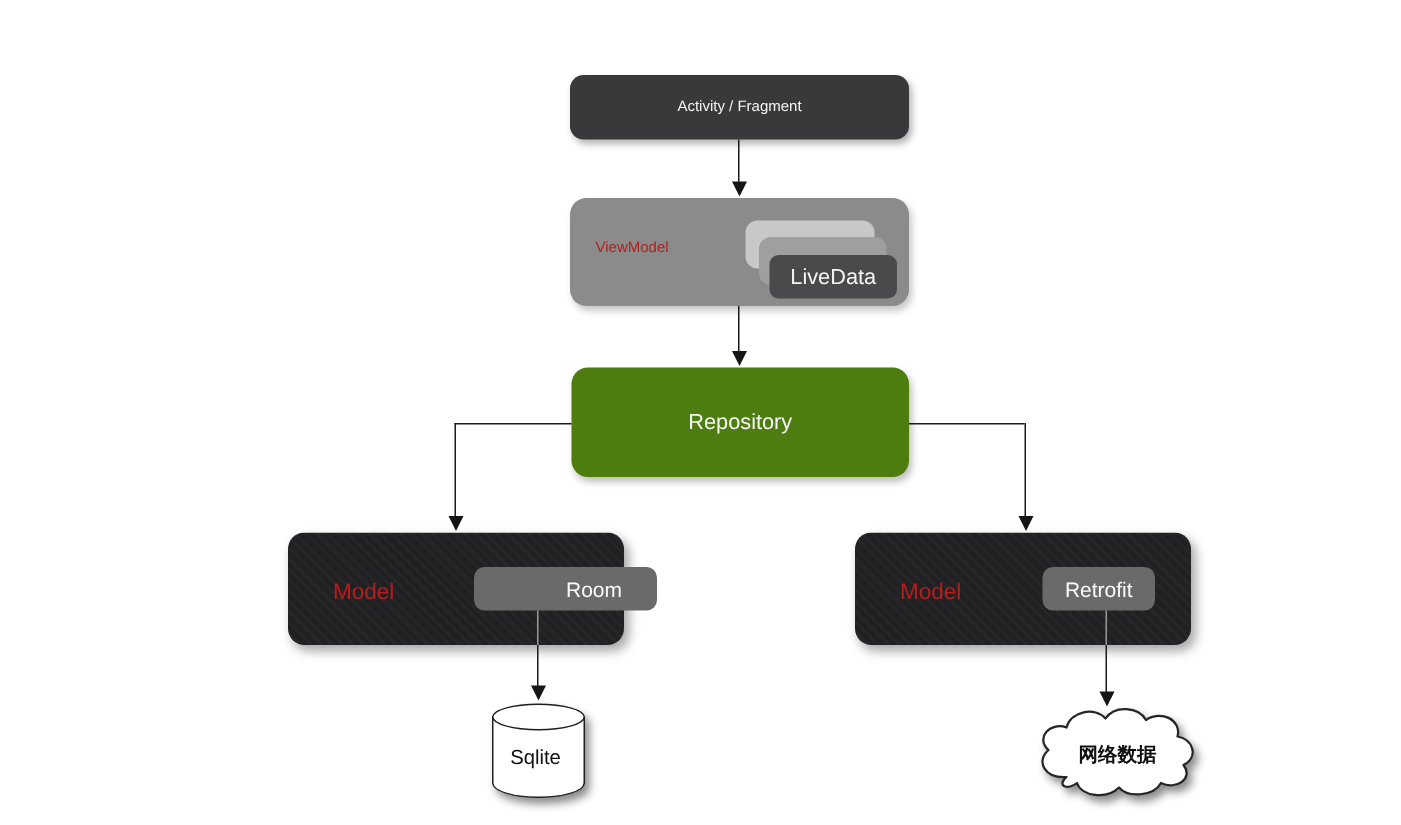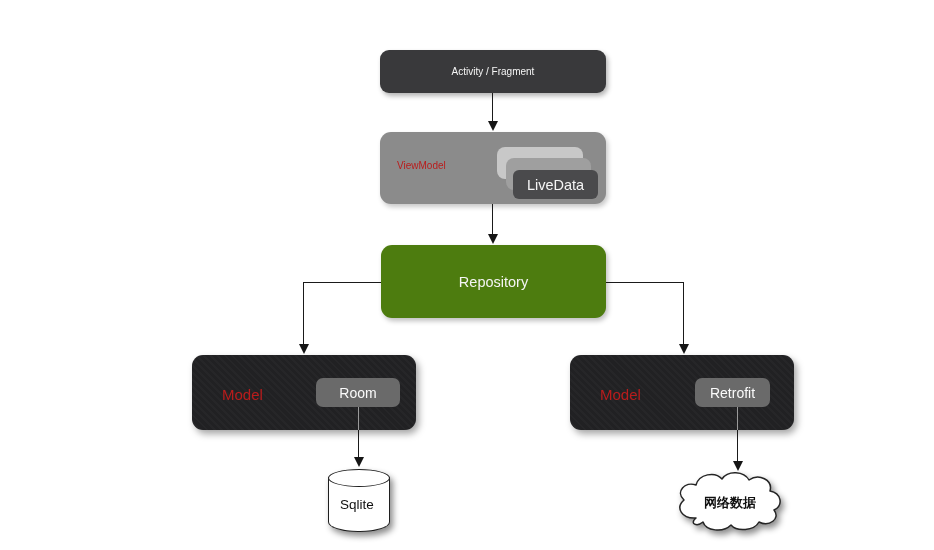--- a/index.html
+++ b/index.html
@@ -30,41 +30,41 @@
     background:#212123 repeating-linear-gradient(45deg,rgba(255,255,255,0.025) 0 2px,transparent 2px 5px);
     box-shadow:3px 4px 7px rgba(0,0,0,0.35);}
   .model-left{left:192px;top:355px;}
   .model-right{left:570px;top:355px;}
   .model-label{position:absolute;top:386px;font-size:15px;color:#b91c1c;}
   .model-label.l1{left:222px;}
   .model-label.l2{left:600px;}
 
   .pill{position:absolute;top:378px;height:29px;background:#6a6a6a;border-radius:7px;
     display:flex;align-items:center;justify-content:center;color:#fbfbfb;font-size:14px;}
-  .pill-room{left:316px;width:84px;}
+  .pill-room{left:316px;width:84px;padding-left:38px;}
   .pill-retrofit{left:695px;width:75px;}
 
   .vline,.hline{position:absolute;background:#1a1a1a;}
   .vline{width:1px;}
   .hline{height:1px;}
   .vline.gray{background:#9a9a9a;}
   .arrow-down{position:absolute;width:0;height:0;
     border-left:5px solid transparent;border-right:5px solid transparent;
     border-top:10px solid #151515;}
 
   .cylinder{position:absolute;left:328px;top:469px;width:62px;height:70px;
     filter:drop-shadow(3px 4px 3px rgba(0,0,0,0.45));}
   .cyl-body{position:absolute;left:0;top:8px;width:60px;height:54px;background:#ffffff;
     border:1px solid #1f1f1f;border-top:none;border-radius:0 0 30px 30px / 0 0 10px 10px;}
   .cyl-top{position:absolute;left:0;top:0;width:60px;height:16px;background:#ffffff;
     border:1px solid #1f1f1f;border-radius:50%;}
   .cyl-label{position:absolute;left:0;top:28px;width:58px;text-align:center;
     font-size:13.5px;color:#101010;}
 
-  .cloud-wrap{position:absolute;left:672px;top:468px;width:116px;height:68px;}
+  .cloud-wrap{position:absolute;left:687px;top:468px;width:116px;height:68px;}
   .cloud-wrap svg{filter:drop-shadow(3px 4px 3px rgba(0,0,0,0.45));}
   .cloud-label{position:absolute;left:6px;top:26px;width:104px;text-align:center;
     font-size:13px;font-weight:bold;color:#101010;}
 </style>
 </head>
 <body>
 
 <div id="stage">
 
   <div class="node activity-box">

